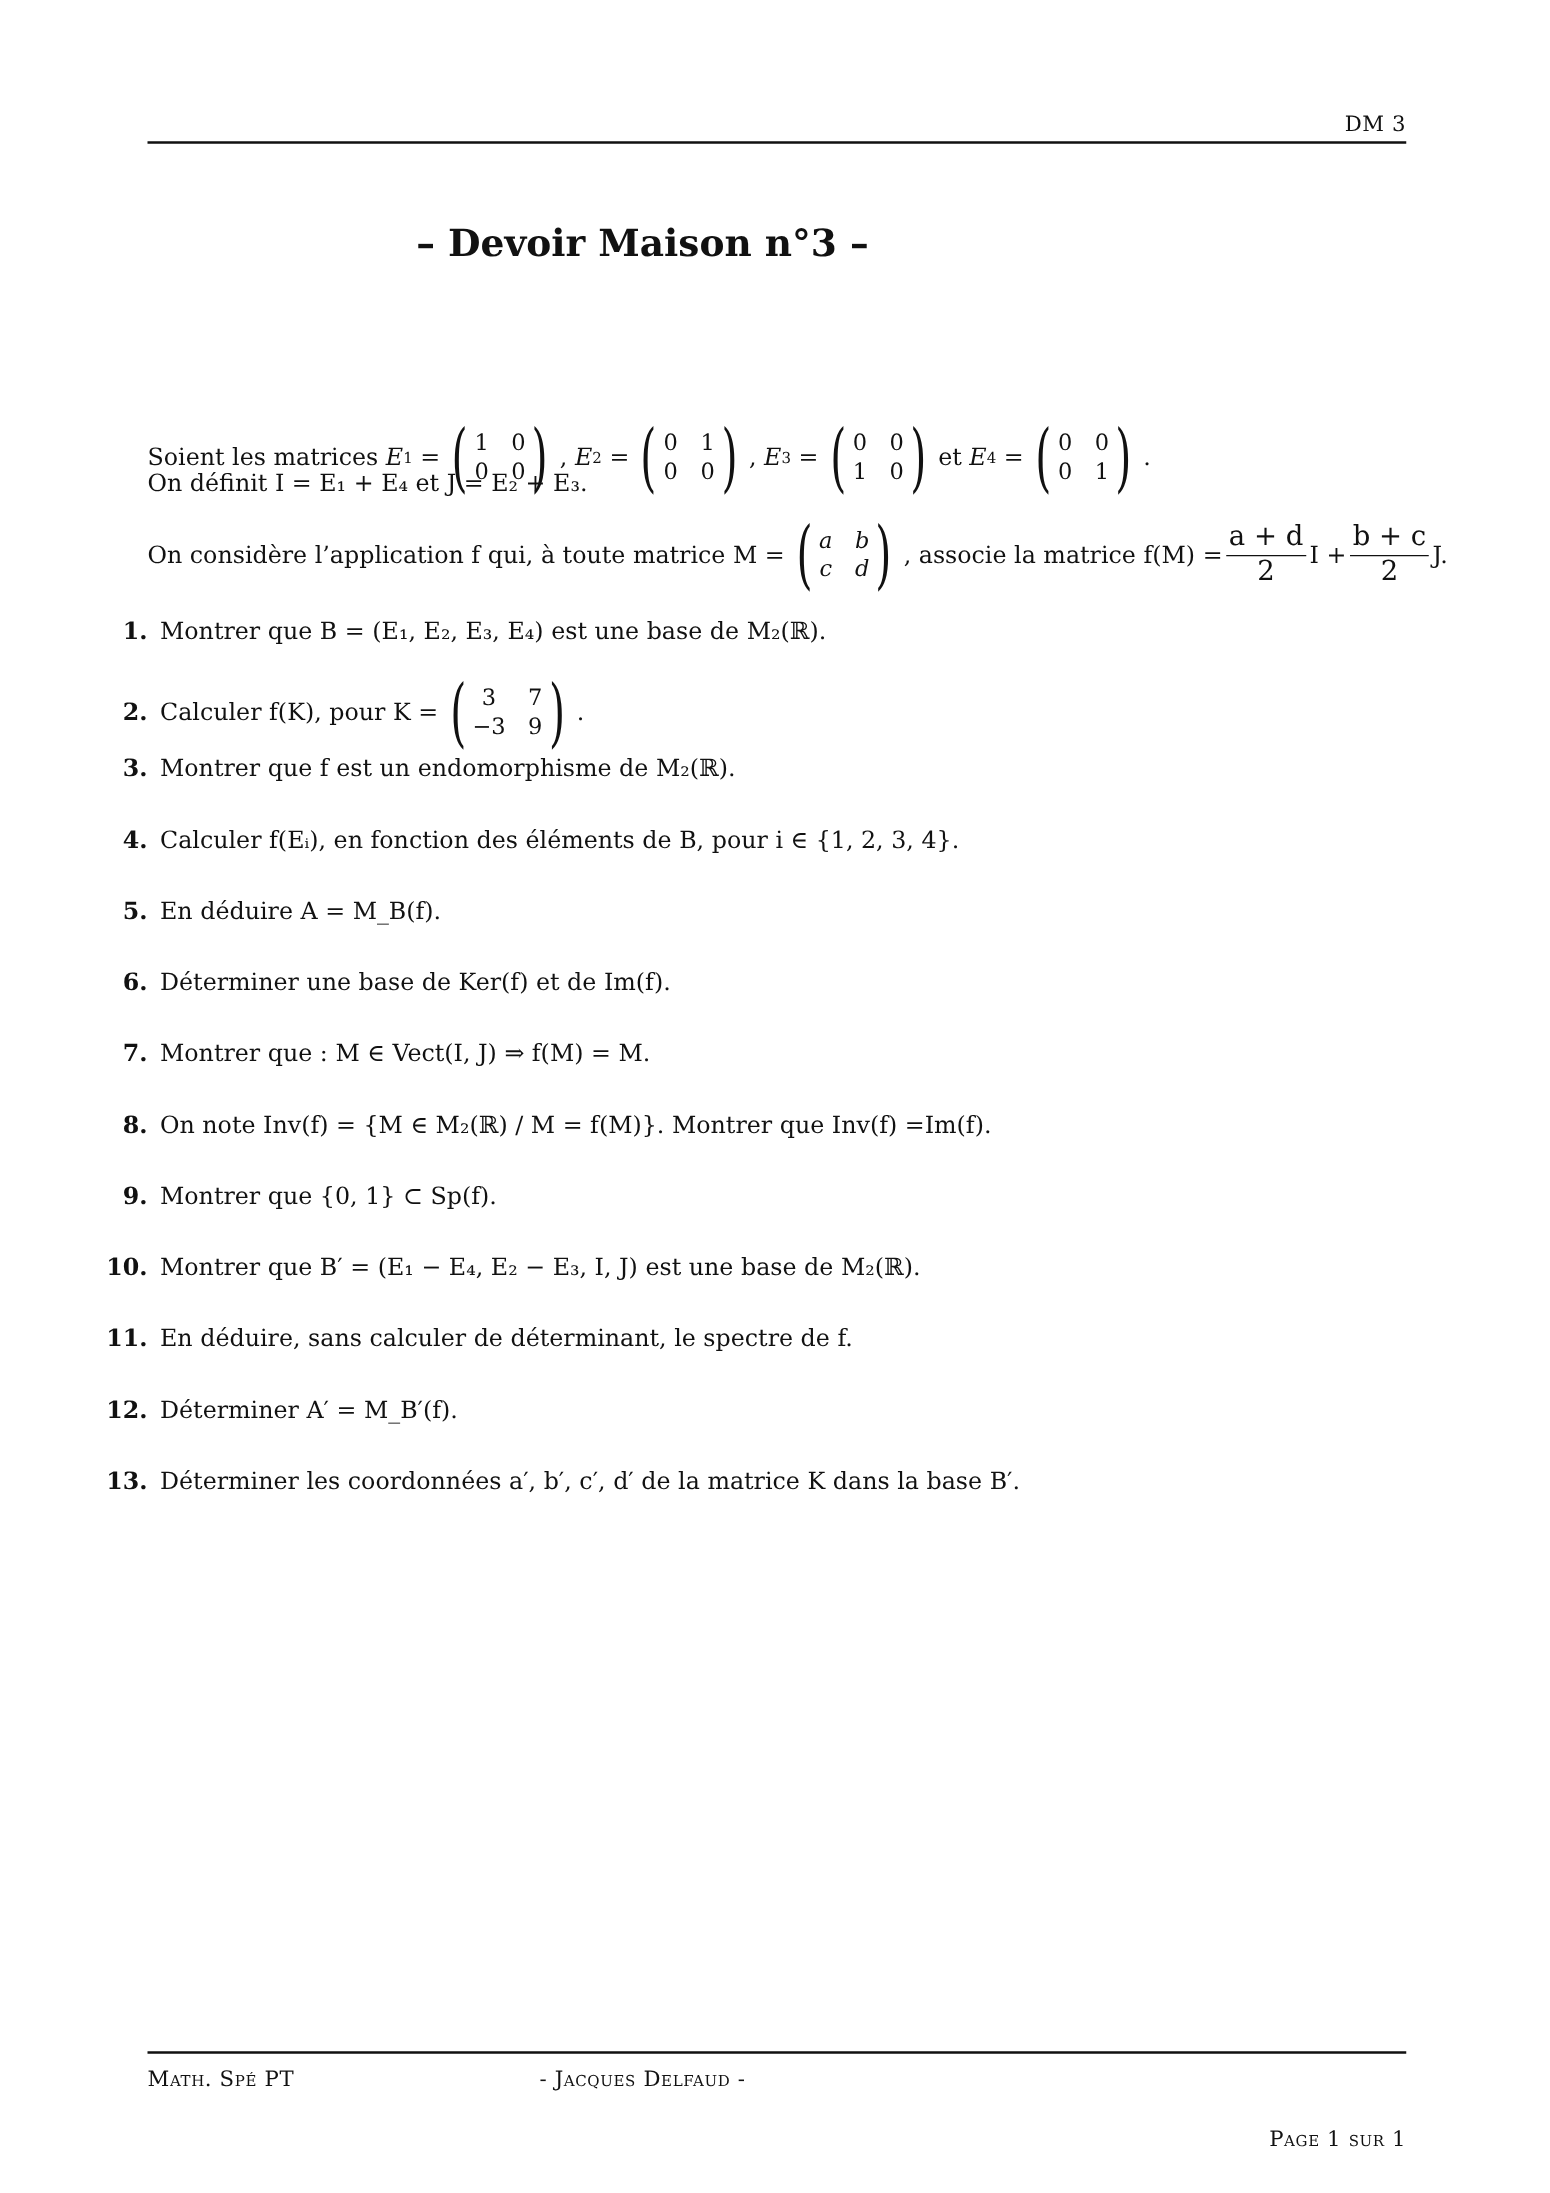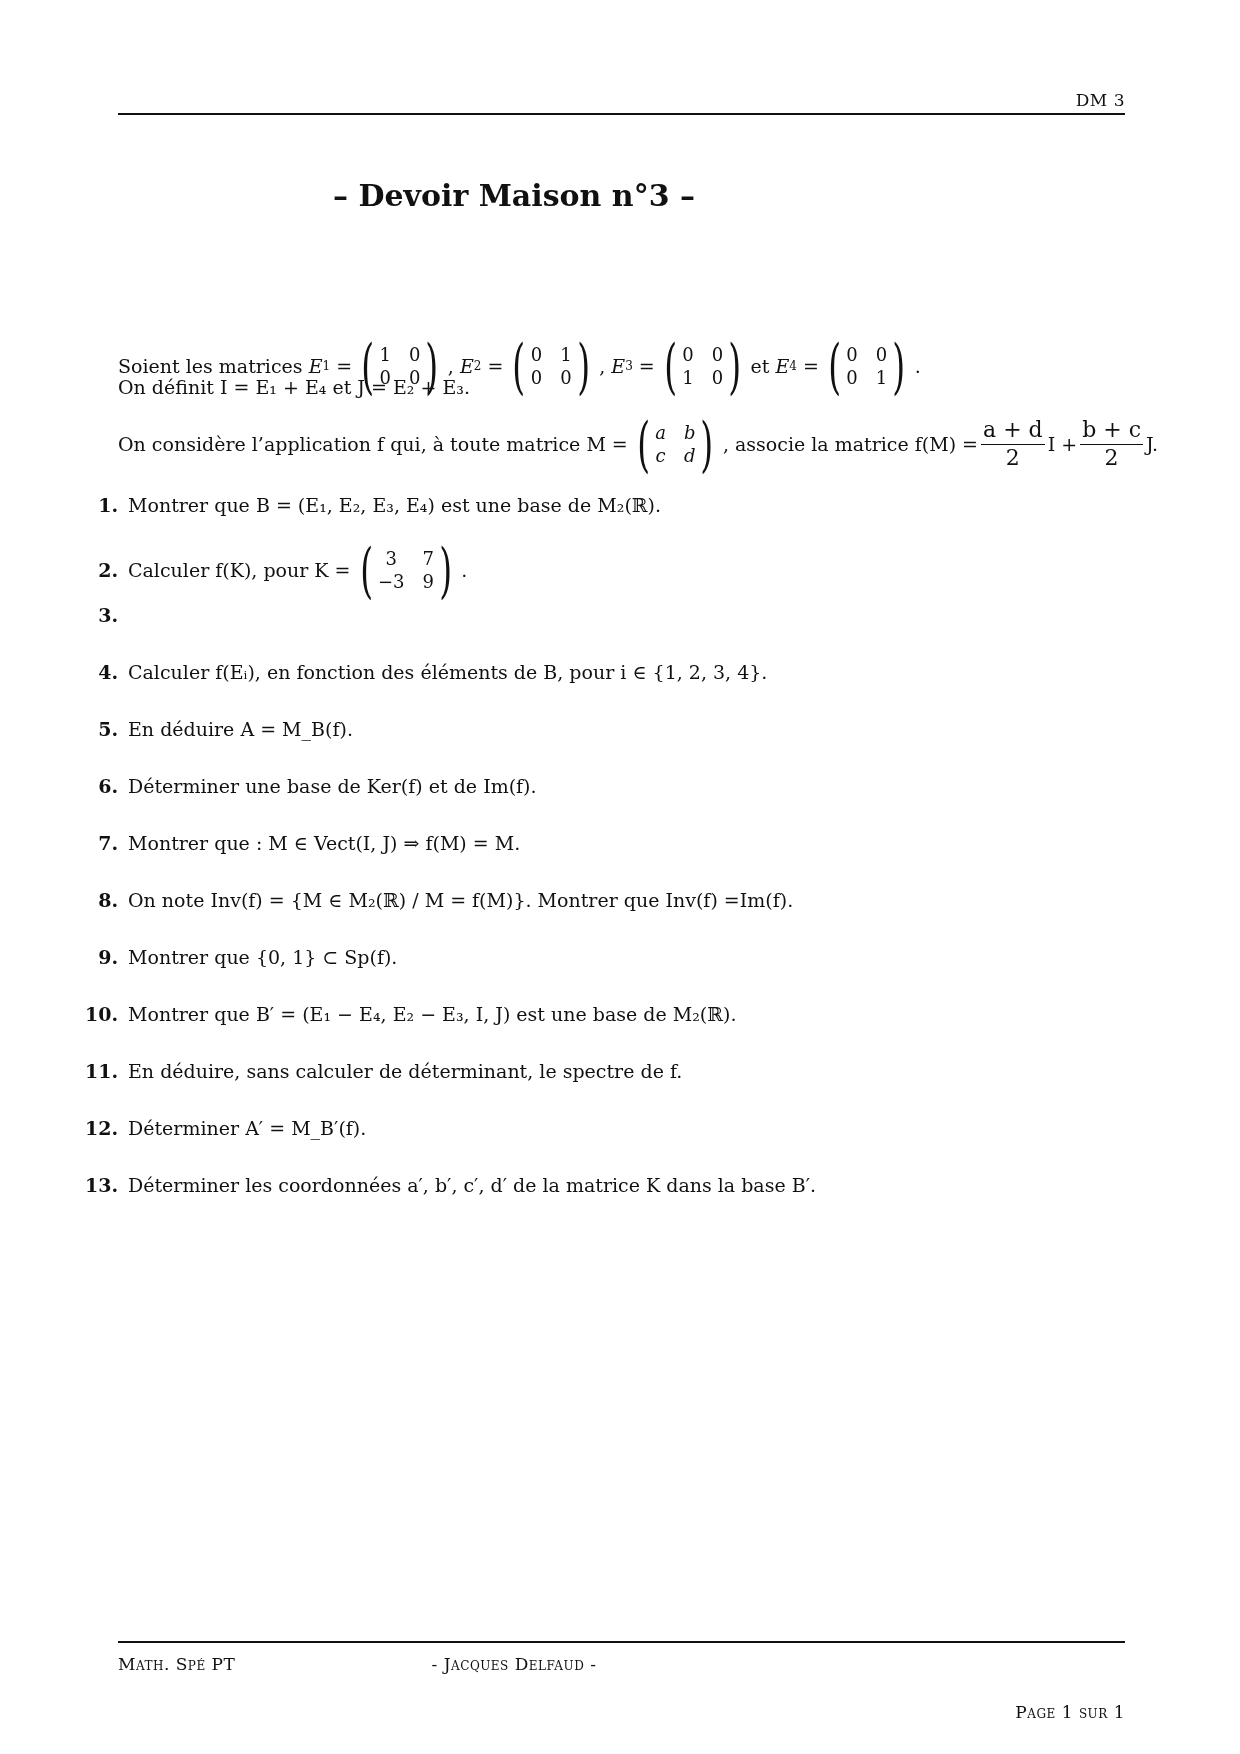--- a/index.html
+++ b/index.html
@@ -128,20 +128,21 @@
     <span>−3</span>
         <span>9</span>
   </span>
       <span class="paren">)</span>
     </span>
     <span>.</span>
 </div>
 
 <div class="q" style="top:604px;">
     <span class="num-label">3.</span>
+    <span>Montrer que f est un endomorphisme de M₂(ℝ).</span>
   </div>
 <div class="q" style="top:661px;">
     <span class="num-label">4.</span>
     <span>Calculer f(Eᵢ), en fonction des éléments de B, pour i ∈ {1, 2, 3, 4}.</span>
   </div>
 <div class="q" style="top:718px;">
     <span class="num-label">5.</span>
     <span>En déduire A = M_B(f).</span>
   </div>
 <div class="q" style="top:775px;">

